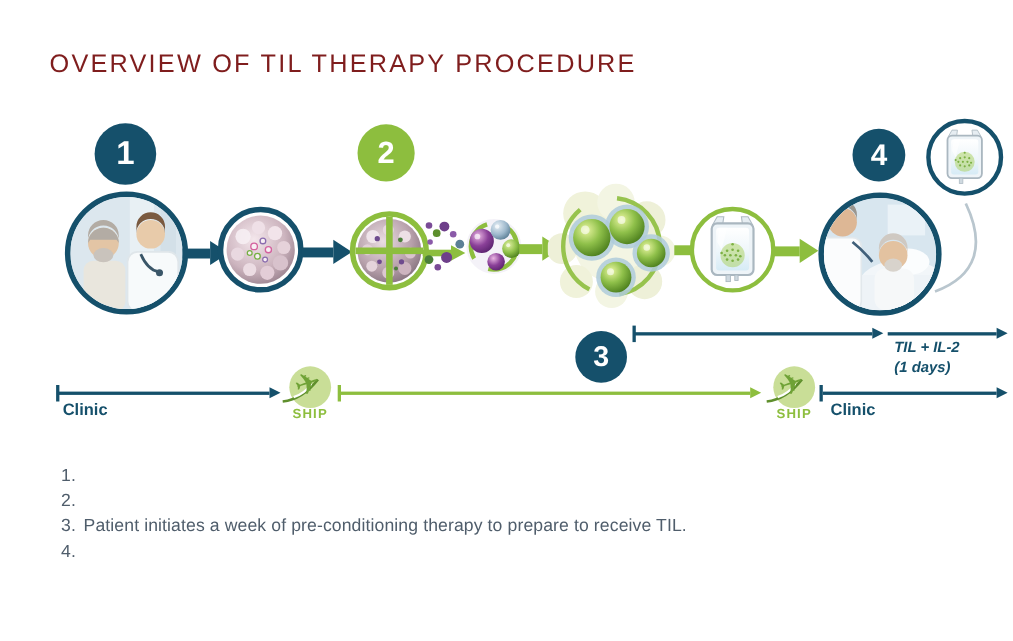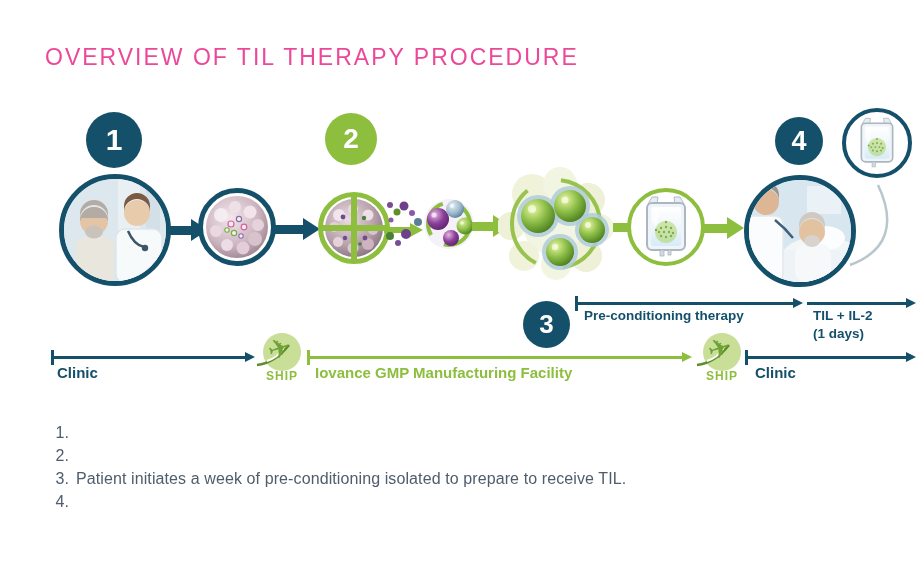--- a/index.html
+++ b/index.html
@@ -2,21 +2,21 @@
 <html><head>
 <meta charset="utf-8">
 <style>
   html,body{margin:0;padding:0;background:#fff;}
   .canvas{position:relative;width:921px;height:583px;background:#ffffff;overflow:hidden;
           font-family:"Liberation Sans",sans-serif;}
   .abs{position:absolute;}
 
   
   .title{position:absolute;left:45px;top:44px;font-size:23px;letter-spacing:2px;
-         color:#ec4899;font-weight:400;}
+         color:#7f1d1d;font-weight:400;}
 
   
   .stepnum{position:absolute;border-radius:50%;color:#fff;font-weight:bold;
            display:flex;align-items:center;justify-content:center;}
   .navybg{background:#15506B;}
   .greenbg{background:#8DBE3E;}
 
   
   .photocircle{position:absolute;border-radius:50%;border:5px solid #15506B;overflow:hidden;background:#dde8ee;}
 
@@ -328,23 +328,22 @@
 
   <div class="stepnum navybg" style="left:523px;top:301px;width:47px;height:47px;font-size:26px;">3</div>
 
   <div class="tick navyf" style="left:575px;top:296px;"></div>
   <div class="tline navyf" style="left:577px;top:302px;width:216px;"></div>
   <div class="sarr navyh" style="left:793px;top:298px;"></div>
   <div class="tline navyf" style="left:807px;top:302px;width:99px;"></div>
   <div class="sarr navyh" style="left:906px;top:298px;"></div>
 
   <div class="tlabel" style="left:584px;top:307px;">
-    <div>Pre-conditioning therapy</div>
-  </div>
-  <div class="tlabel" style="left:813px;top:307px;">
+  </div>
+  <div class="tlabel" style="left:813px;top:307px;font-style:italic;">
     <div>TIL + IL-2</div>
     <div>(1 days)</div>
   </div>
 
   <div class="tick navyf" style="left:51px;top:350px;"></div>
   <div class="tline navyf" style="left:53px;top:356px;width:192px;"></div>
   <div class="sarr navyh" style="left:245px;top:352px;"></div>
 
   <div class="ship" style="left:263px;top:333px;">
     <svg width="54" height="38" viewBox="0 0 54 38">
@@ -365,33 +364,32 @@
     </svg>
     <span class="plane">✈</span>
   </div>
 
   <div class="tick navyf" style="left:745px;top:350px;"></div>
   <div class="tline navyf" style="left:748px;top:356px;width:158px;"></div>
   <div class="sarr navyh" style="left:906px;top:352px;"></div>
 
   <div class="blabel" style="left:57px;top:364px;">Clinic</div>
   <div class="shiplabel" style="left:262px;top:369px;">SHIP</div>
-  <div class="glabel" style="left:315px;top:364px;">Iovance GMP Manufacturing Facility</div>
   <div class="shiplabel" style="left:702px;top:369px;">SHIP</div>
   <div class="blabel" style="left:755px;top:364px;">Clinic</div>
 
   <div class="legend">
     <div class="litem">
       <span class="lnum">1.</span>
     </div>
     <div class="litem">
       <span class="lnum">2.</span>
     </div>
     <div class="litem">
       <span class="lnum">3.</span>
-      <span class="ltext">Patient initiates a week of pre-conditioning isolated to prepare to receive TIL.</span>
+      <span class="ltext">Patient initiates a week of pre-conditioning therapy to prepare to receive TIL.</span>
     </div>
     <div class="litem">
       <span class="lnum">4.</span>
     </div>
   </div>
 
 </div>
 
 </body></html>

